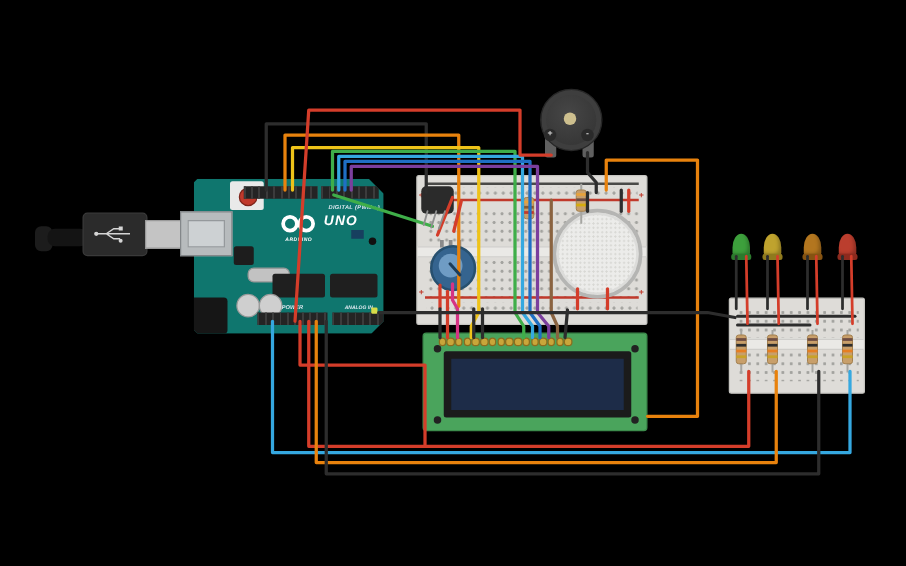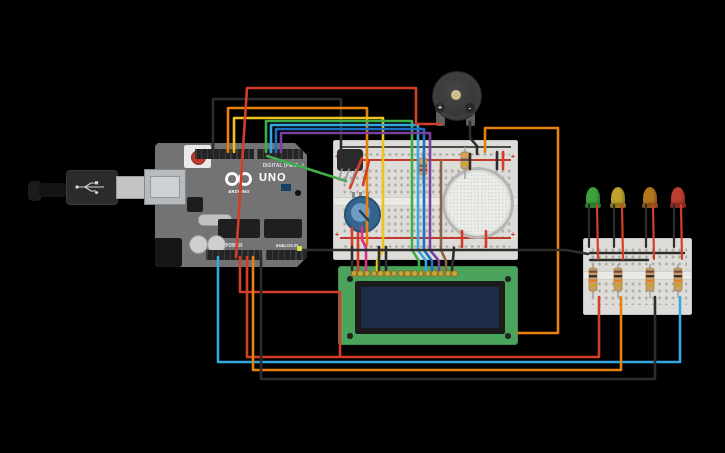--- a/index.html
+++ b/index.html
@@ -9,22 +9,22 @@
 
   
   .usb-cap{left:28px;top:181px;width:14px;height:20px;background:#1c1c1c;border-radius:5px;}
   .usb-cord{left:38px;top:183px;width:32px;height:14px;background:#141414;border-radius:6px;}
   .usb-plug{left:66px;top:170px;width:50px;height:33px;background:#2b2b2b;border:1px solid #3a3a3a;border-radius:4px;}
   .usb-shaft{left:116px;top:176px;width:28px;height:21px;background:#c4c4c4;border:1px solid #9a9a9a;}
   .usb-port{left:144px;top:169px;width:40px;height:34px;background:#b7bbbd;border:1px solid #83878a;}
   .usb-port-inner{left:150px;top:176px;width:28px;height:20px;background:#cdd1d3;border:1px solid #95999c;}
 
   
-  .arduino{left:155px;top:143px;width:152px;height:124px;background:#737373;
-           clip-path:polygon(3px 0,140px 0,152px 12px,152px 114px,142px 124px,3px 124px,0 121px,0 3px);}
+  .arduino{left:155px;top:143px;width:152px;height:124px;background:#0f766e;
+           clip-path:polygon(3px 0,140px 0,152px 12px,152px 114px,142px 124px,3px 124px,0 121px,0 3px);font-style:italic;}
   .arduino .rel{position:absolute;}
   .reset-frame{left:29px;top:2px;width:27px;height:23px;background:#e9e9e9;border-radius:2px;}
   .reset-btn{left:36px;top:7px;width:13px;height:13px;background:#c0392b;border:1px solid #7e241b;border-radius:50%;}
   .hdr{background:#242424;background-image:repeating-linear-gradient(90deg,#3c3c3c 0 1.5px,transparent 1.5px 5.9px);}
   .hdr-ta{left:40px;top:6px;width:59px;height:10px;}
   .hdr-tb{left:102px;top:6px;width:46px;height:10px;}
   .hdr-ba{left:51px;top:107px;width:56px;height:10px;}
   .hdr-bb{left:111px;top:107px;width:42px;height:10px;}
   .lbl{color:#dfe9f0;font-weight:bold;white-space:nowrap;}
   .lbl-digital{left:57px;top:20px;width:92px;font-size:4.5px;text-align:right;letter-spacing:.3px;}

